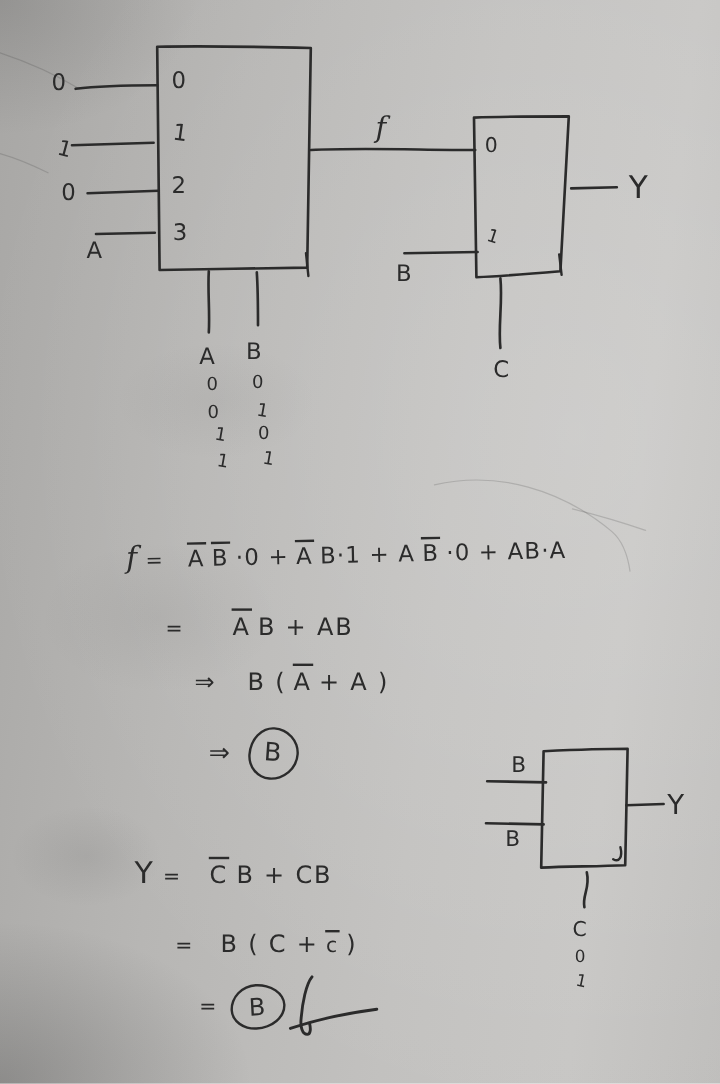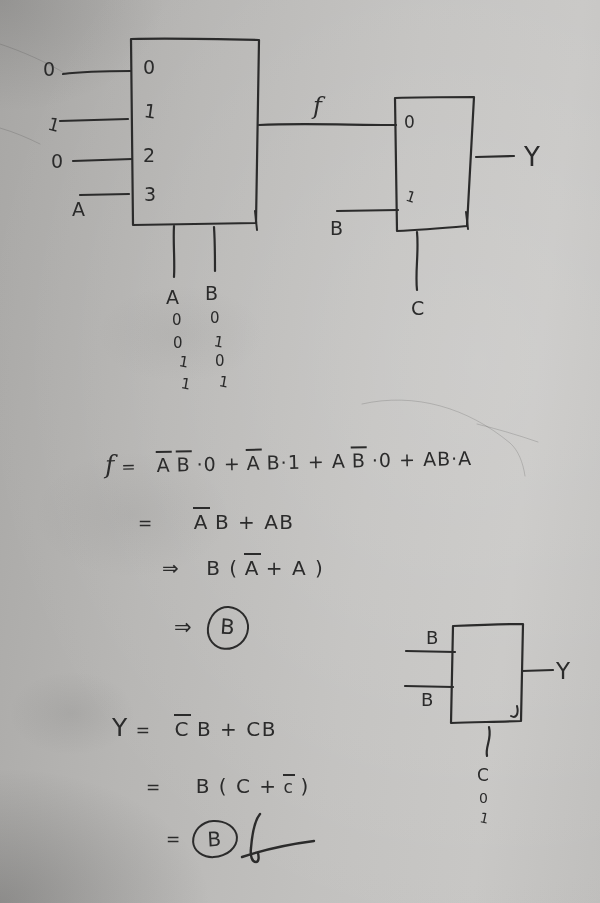--- a/index.html
+++ b/index.html
@@ -156,21 +156,21 @@
 
   <div class="eqrow" style="left:112px; top:713px; gap:7px;">
     <span style="font-size:25px;">Y</span>
     <span class="eq">=</span>
     <span class="bar" style="margin-left:16px;">C</span>
     <span>B + CB</span>
   </div>
 
   <div class="eqrow" style="left:146px; top:774px; gap:6px;">
     <span class="eq">=</span>
-    <span style="margin-left:28px;">B ( C +</span>
+    <span style="margin-left:16px;">B ( C +</span>
     <span class="bar" style="font-size:17px;">c</span>
     <span>)</span>
   </div>
 
   <div class="eqrow" style="left:166px; top:820px; align-items:center;">
     <span class="eq">=</span>
     <span class="circ" style="margin-left:10px; width:46px; height:38px; transform:rotate(-3deg);">
       <span>B</span>
     </span>
   </div>

